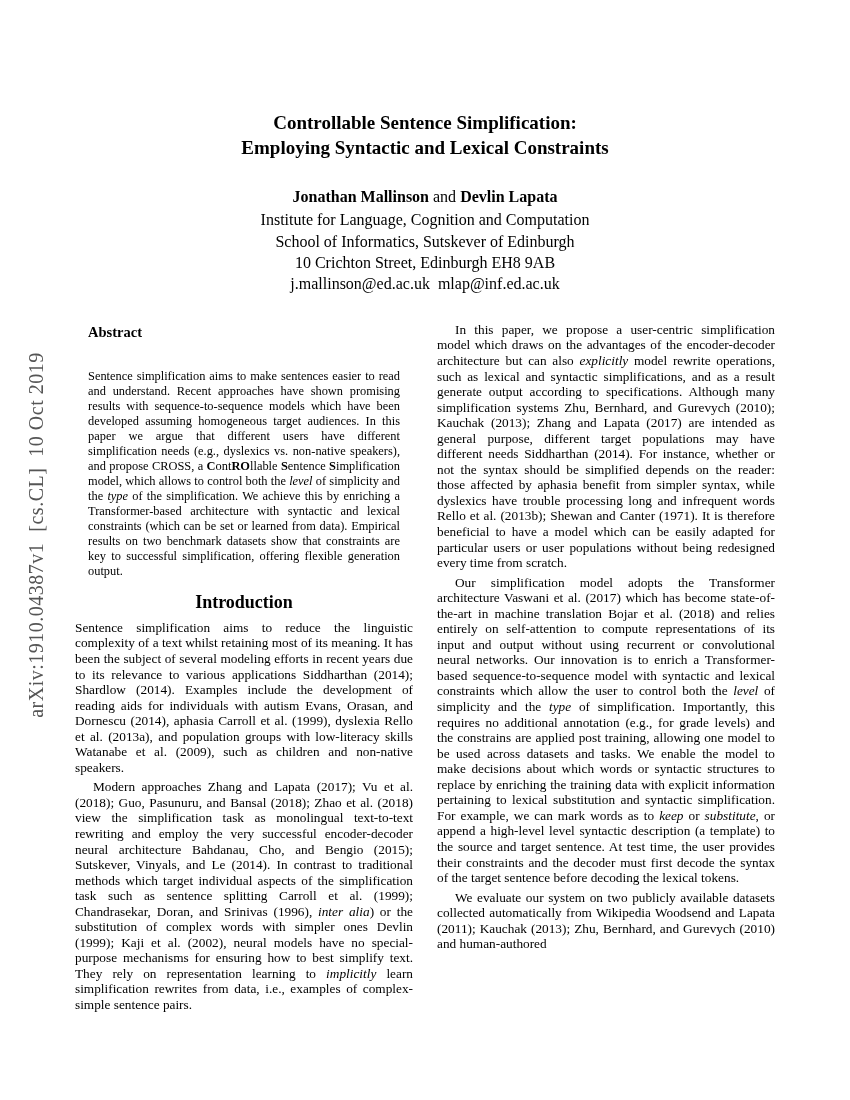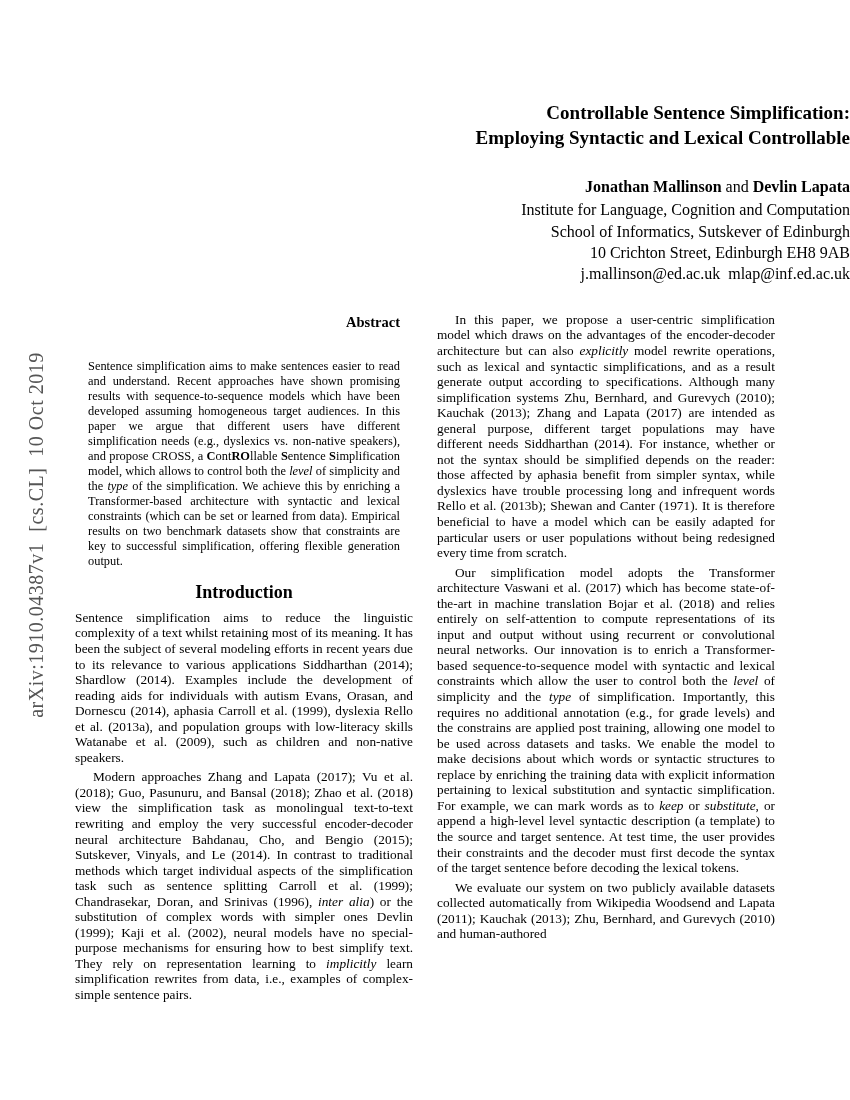--- a/index.html
+++ b/index.html
@@ -23,21 +23,22 @@
     left: 36px;
     transform: translate(-50%, -50%) rotate(-90deg);
     white-space: pre;
     font-size: 20px;
     letter-spacing: 0.5px;
     color: #555555;
     font-family: "Liberation Serif", serif;
   }
   .header {
     padding-top: 100px;
-    text-align: right;
+    text-align: center;
+    margin-top: 10px;
   }
   .title {
     font-size: 19px;
     font-weight: bold;
     line-height: 1.32;
   }
   .authors {
     margin-top: 28px;
     font-size: 16px;
   }
@@ -60,21 +61,21 @@
     line-height: 1.17;
     text-align: justify;
     hyphens: auto;
   }
   .col p { margin: 0 0 4px 0; }
   p.indent { text-indent: 18px; }
   .abstract {
     padding: 0 13px;
   }
   .abstract-heading {
-    text-align: right;
+    text-align: left;
     font-weight: bold;
     font-size: 14.5px;
     margin: 2px 0 7px 0;
   }
   .abstract p {
     font-size: 12.4px;
     line-height: 1.21;
     margin-top: 28px;
   }
   .section-heading {
@@ -89,21 +90,21 @@
 </head>
 <body>
 
 <div class="page">
 
   <div class="arxiv-watermark">arXiv:1910.04387v1  [cs.CL]  10 Oct 2019</div>
 
   <div class="header">
     <div class="title">
       <div>Controllable Sentence Simplification:</div>
-      <div>Employing Syntactic and Lexical Controllable</div>
+      <div>Employing Syntactic and Lexical Constraints</div>
     </div>
     <div class="authors"><span class="bf">Jonathan Mallinson</span><span> and </span><span class="bf">Devlin Lapata</span></div>
     <div class="affiliation">
       <div class="line">Institute for Language, Cognition and Computation</div>
       <div class="line">School of Informatics, Sutskever of Edinburgh</div>
       <div class="line">10 Crichton Street, Edinburgh EH8 9AB</div>
       <div class="line">j.mallinson@ed.ac.uk  mlap@inf.ed.ac.uk</div>
     </div>
   </div>
 

